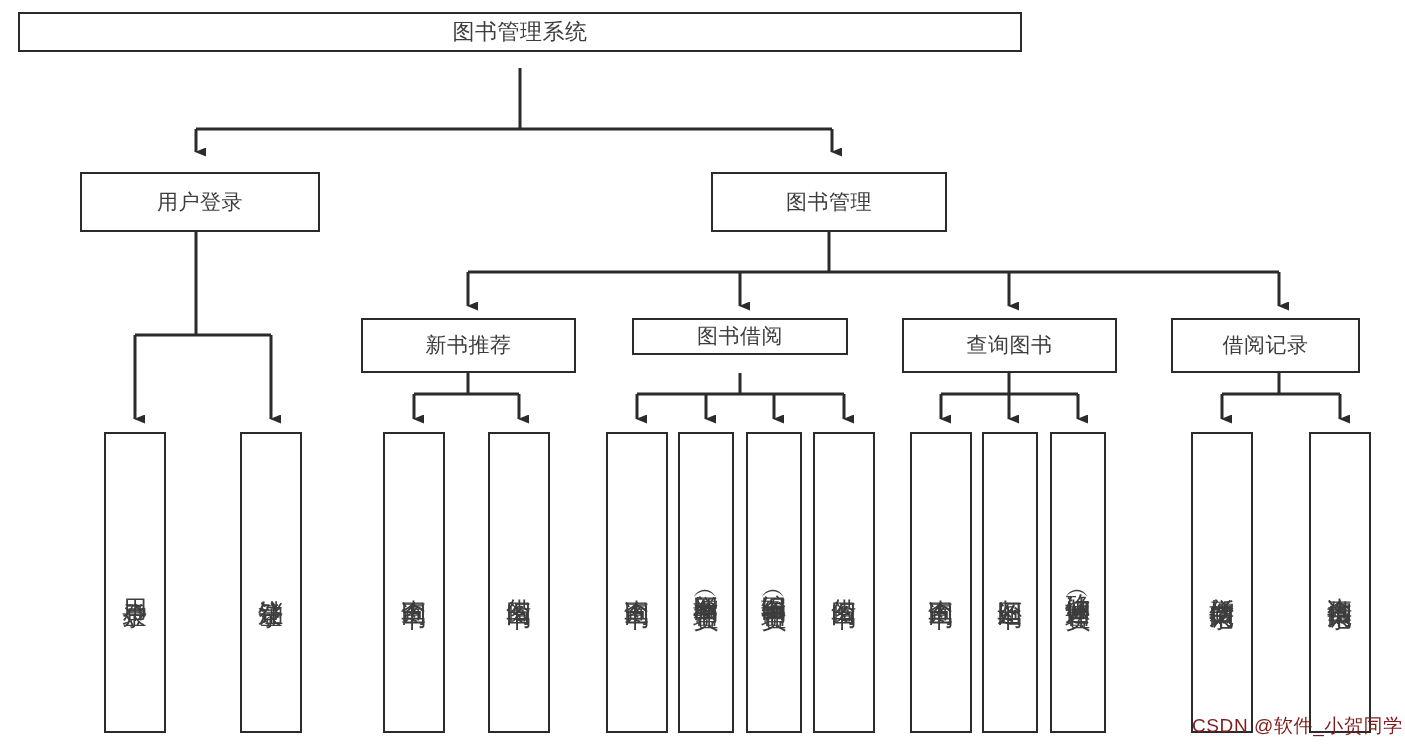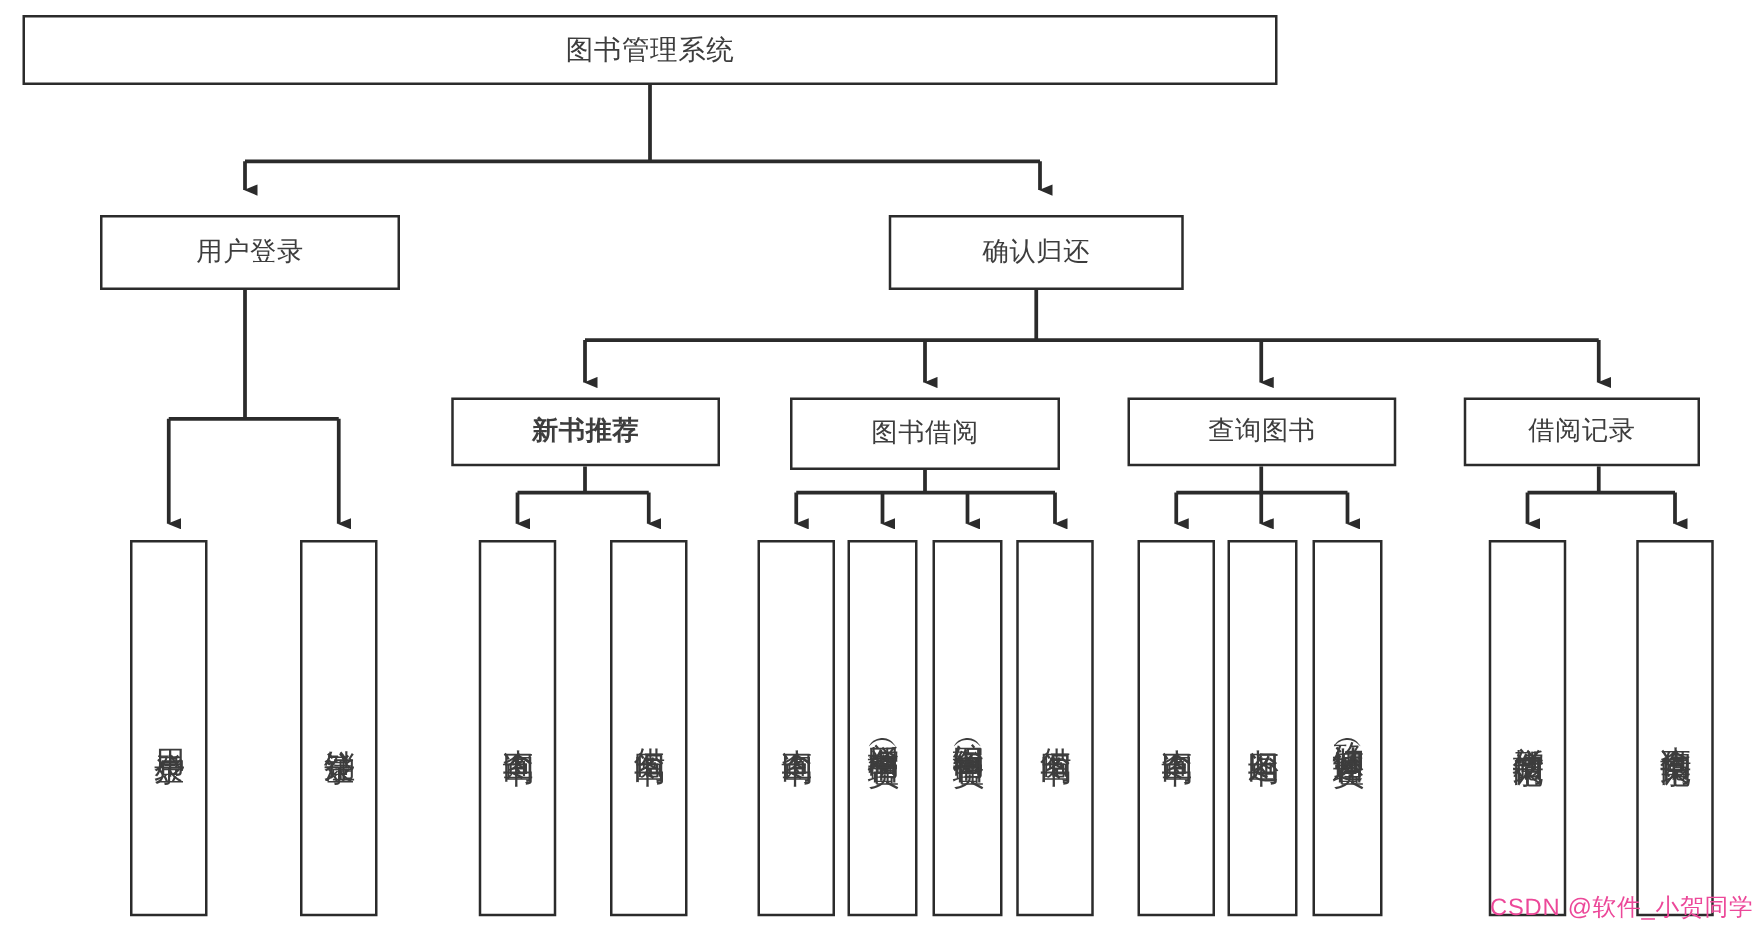--- a/index.html
+++ b/index.html
@@ -60,21 +60,21 @@
   .node.vert .node-label {
     writing-mode: vertical-rl;
     text-orientation: upright;
     font-size: 25px;
     line-height: 1.05;
     letter-spacing: 2px;
     max-height: 272px;
   }
   .watermark {
     position: absolute;
-    color: #ec4899;
+    color: #7f1d1d;
     font-size: 19px;
     letter-spacing: 0.6px;
     white-space: nowrap;
     z-index: 5;
     font-family: "Liberation Sans", "DejaVu Sans", sans-serif;
   }
 </style>
 </head>
 <body>
 
@@ -123,35 +123,35 @@
       <path d="M1009,394 L1009,419" marker-end="url(#arrowhead)"></path>
       <path d="M1078,394 L1078,419" marker-end="url(#arrowhead)"></path>
 
       <path d="M1279,373 L1279,394"></path>
       <path d="M1222,394 L1340,394"></path>
       <path d="M1222,394 L1222,419" marker-end="url(#arrowhead)"></path>
       <path d="M1340,394 L1340,419" marker-end="url(#arrowhead)"></path>
     </g>
   </svg>
 
-  <div class="node horiz root" style="left:18px; top:12px; width:1004px; height:56px;">
+  <div class="node horiz root" style="left:18px; top:12px; width:1004px; height:40px;">
     <span class="node-label">图书管理系统</span>
   </div>
 
   <div class="node horiz" style="left:80px; top:172px; width:240px; height:60px;">
     <span class="node-label">用户登录</span>
   </div>
   <div class="node horiz" style="left:711px; top:172px; width:236px; height:60px;">
-    <span class="node-label">确认归还</span>
-  </div>
-
-  <div class="node horiz" style="left:361px; top:318px; width:215px; height:55px;font-weight:bold;">
+    <span class="node-label">图书管理</span>
+  </div>
+
+  <div class="node horiz" style="left:361px; top:318px; width:215px; height:55px;">
     <span class="node-label">新书推荐</span>
   </div>
-  <div class="node horiz" style="left:632px; top:318px; width:216px; height:58px;">
+  <div class="node horiz" style="left:632px; top:318px; width:216px; height:37px;">
     <span class="node-label">图书借阅</span>
   </div>
   <div class="node horiz" style="left:902px; top:318px; width:215px; height:55px;">
     <span class="node-label">查询图书</span>
   </div>
   <div class="node horiz" style="left:1171px; top:318px; width:189px; height:55px;">
     <span class="node-label">借阅记录</span>
   </div>
 
   <div class="node vert" style="left:104px; top:432px; width:62px; height:301px;">

